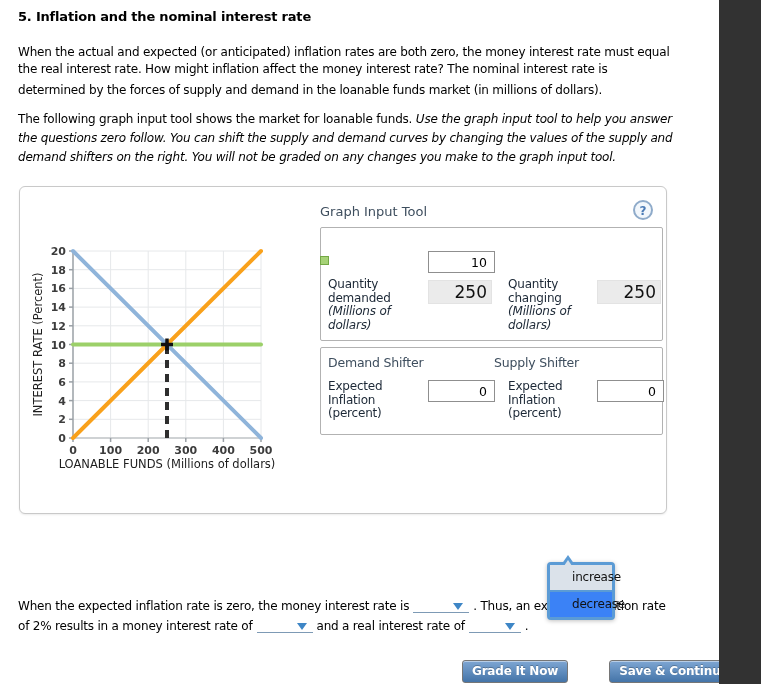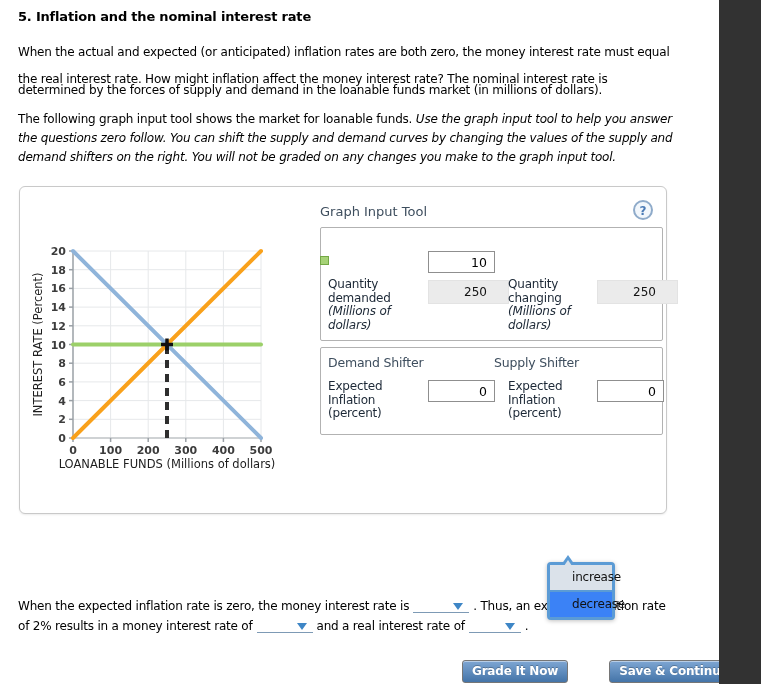--- a/index.html
+++ b/index.html
@@ -29,21 +29,21 @@
   .box2{left:320px;top:347px;width:341px;height:86px;}
   .lbl{position:absolute;font-size:12px;line-height:13.5px;color:#1c2836;width:84px;letter-spacing:-0.2px;}
   .sublbl{font-style:italic;}
   .shifter-head{position:absolute;font-size:12.5px;color:#3e4e5e;letter-spacing:-0.2px;}
   .greensq{display:inline-block;width:7px;height:7px;background:#a6d277;border:1px solid #74a845;
            margin-right:3px;vertical-align:baseline;}
   .num-input{position:absolute;width:58px;height:20px;border:1px solid #8f8f8f;background:#fff;
              font-family:"DejaVu Sans",sans-serif;font-size:12.5px;text-align:right;
              padding:0 7px 0 0;box-sizing:content-box;color:#000;}
   .num-ro{position:absolute;width:58px;height:22px;line-height:22px;background:#ebebeb;
-          border:1px solid #e3e3e3;font-size:12px;text-align:right;padding-right:21px;color:#111;}
+          border:1px solid #e3e3e3;font-size:17px;text-align:right;padding-right:4px;color:#111;}
 
   
   .qline{position:absolute;white-space:nowrap;font-size:12px;letter-spacing:-0.2px;line-height:19px;}
   .dd{position:relative;display:inline-block;height:15px;border-bottom:1px solid #7d9ab5;
       vertical-align:-3px;margin:0 4px;cursor:pointer;}
   .dd .tri{position:absolute;right:6px;bottom:2px;width:0;height:0;
            border-left:5.5px solid transparent;border-right:5.5px solid transparent;
            border-top:7px solid #3e86c6;}
   .w78{width:78px;} .w56{width:56px;} .w52{width:52px;}
 
@@ -72,21 +72,21 @@
   .strip{position:absolute;right:0;top:0;width:42px;height:684px;background:#323232;z-index:50;}
 </style>
 </head>
 <body>
 
 <div class="page">
 
   <div class="title">5. Inflation and the nominal interest rate</div>
 
   <div class="txtline" style="left:18px;top:43px;">When the actual and expected (or anticipated) inflation rates are both zero, the money interest rate must equal</div>
-  <div class="txtline" style="left:18px;top:70px;">the real interest rate. How might inflation affect the money interest rate? The nominal interest rate is</div>
+  <div class="txtline" style="left:18px;top:60px;">the real interest rate. How might inflation affect the money interest rate? The nominal interest rate is</div>
   <div class="txtline" style="left:18px;top:81px;">determined by the forces of supply and demand in the loanable funds market (in millions of dollars).</div>
 
   <div class="txtline" style="left:18px;top:110px;"><span>The following graph input tool shows the market for loanable funds.</span> <span class="it">Use the graph input tool to help you answer</span></div>
   <div class="txtline it" style="left:18px;top:129px;">the questions zero follow. You can shift the supply and demand curves by changing the values of the supply and</div>
   <div class="txtline it" style="left:18px;top:148px;">demand shifters on the right. You will not be graded on any changes you make to the graph input tool.</div>
 
   <div class="panel"></div>
 
   <svg class="graph-svg" width="290" height="245">
       <line x1="45" y1="179.3" x2="233" y2="179.3" stroke="#e6e8ea" stroke-width="1"></line>

